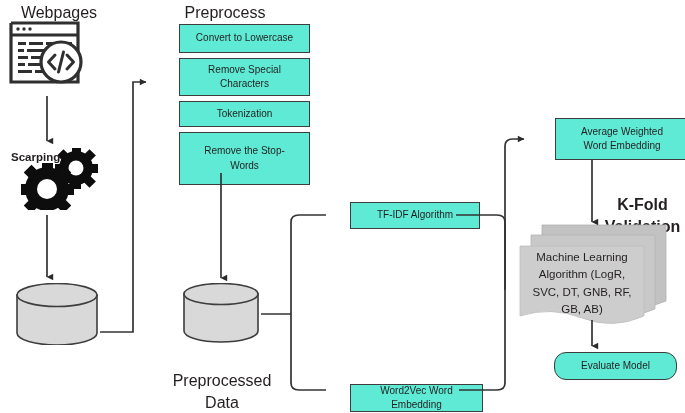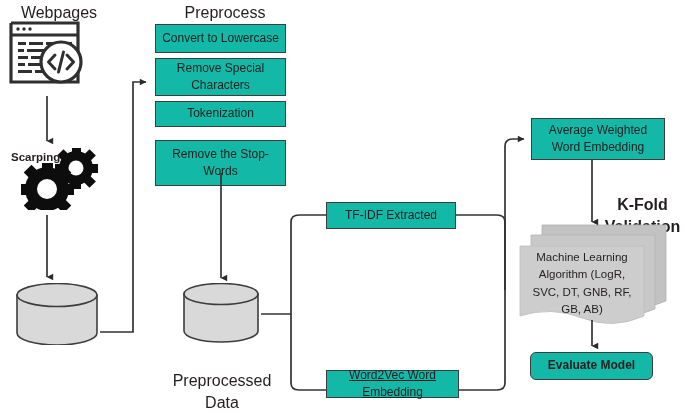--- a/index.html
+++ b/index.html
@@ -20,32 +20,33 @@
     position: absolute;
     font-size: 16px;
     color: #231f20;
     text-align: center;
     line-height: 1.35;
     white-space: pre-line;
   }
   .box {
     position: absolute;
     border: 1.6px solid #3d3d3d;
-    background: #14b8a6;
+    background: #5eead4;
     box-sizing: border-box;
     display: flex;
     align-items: center;
     justify-content: center;
     text-align: center;
-    font-size: 12px;
+    font-size: 10px;
     color: #231f20;
     line-height: 1.45;
     white-space: pre-line;
-  }
-  .box.rounded { border-radius: 6px; font-weight: bold; }
+    margin-left: 24px;
+  }
+  .box.rounded { border-radius: 12px; }
   svg.overlay {
     position: absolute;
     left: 0; top: 0;
     width: 685px;
     height: 413px;
     pointer-events: none;
     overflow: visible;
   }
   .stack-wrap { position: absolute; }
   .stack-text {
@@ -151,34 +152,34 @@
     </svg>
   </div>
 
   <div class="box" style="left:155px; top:24px; width:131px; height:29px;">Convert to Lowercase</div>
 
   <div class="box" style="left:155px; top:58px; width:131px; height:38px;">Remove Special
 Characters</div>
 
   <div class="box" style="left:155px; top:101px; width:131px; height:26px;">Tokenization</div>
 
-  <div class="box" style="left:155px; top:140px; width:131px; height:46px;">Remove the Stop-
+  <div class="box" style="left:155px; top:132px; width:131px; height:53px;">Remove the Stop-
 Words</div>
 
   <div class="icon-wrap" style="left:181px; top:283px; width:80px; height:60px;">
     <svg width="80" height="60" viewBox="0 0 80 60">
       <path d="M3 11 V48 A37 11 0 0 0 77 48 V11 Z" fill="#d9d9d9" stroke="#3d3d3d" stroke-width="1.6"></path>
       <ellipse cx="40" cy="11" rx="37" ry="10.5" fill="#d9d9d9" stroke="#3d3d3d" stroke-width="1.6"></ellipse>
     </svg>
   </div>
   <div class="lbl" style="left:166px; top:370px; width:112px;">Preprocessed Data</div>
 
-  <div class="box" style="left:326px; top:202px; width:130px; height:27px;">TF-IDF Extracted</div>
-
-  <div class="box" style="left:326px; top:370px; width:133px; height:28px;text-decoration:underline;">Word2Vec Word
+  <div class="box" style="left:326px; top:202px; width:130px; height:27px;">TF-IDF Algorithm</div>
+
+  <div class="box" style="left:326px; top:384px; width:133px; height:28px;">Word2Vec Word
 Embedding</div>
 
   <div class="box" style="left:531px; top:118px; width:134px; height:42px;">Average Weighted
 Word Embedding</div>
 
   <div class="lbl" style="left:600px; top:194px; width:85px; font-weight:600; text-align:center;">K-Fold Validation</div>
 
   <div class="stack-wrap" style="left:519px; top:223px; width:150px; height:102px;">
     <svg width="150" height="102" viewBox="0 0 150 102">
 

